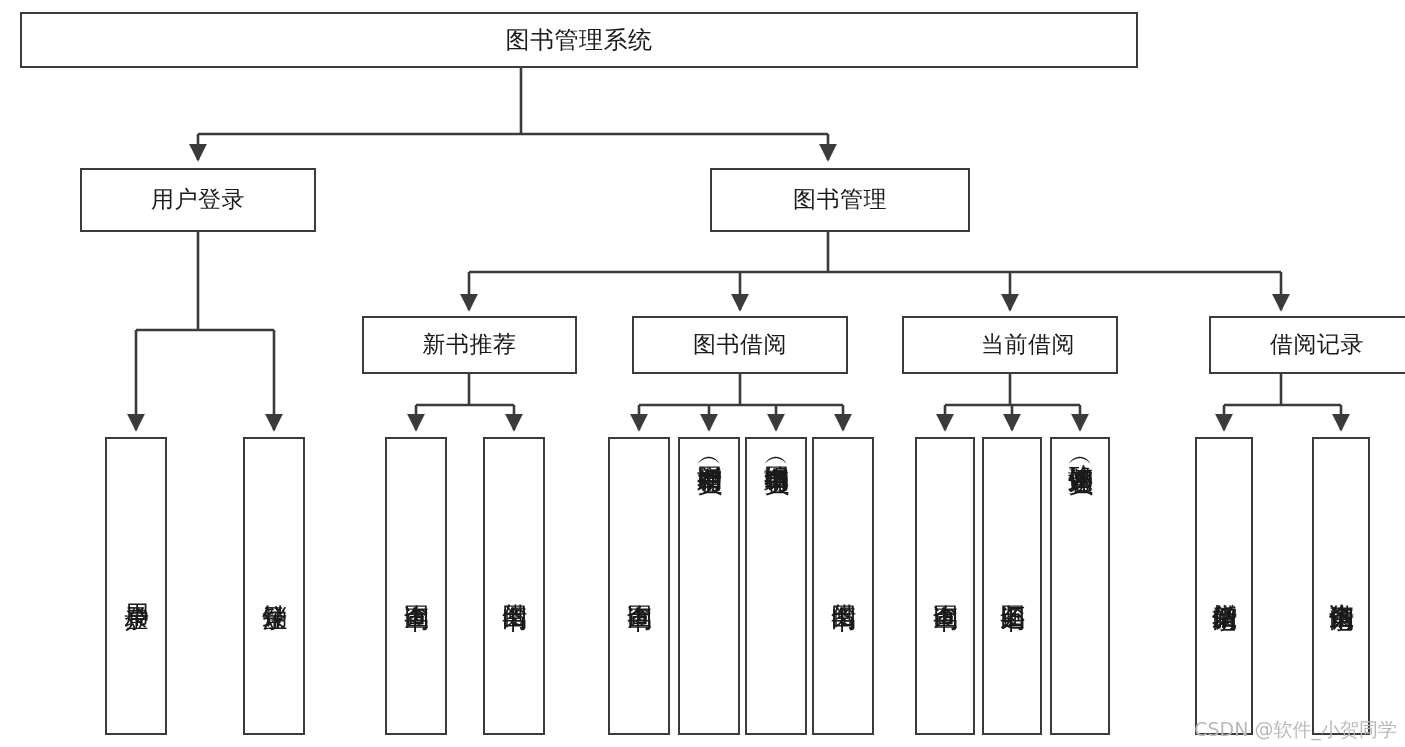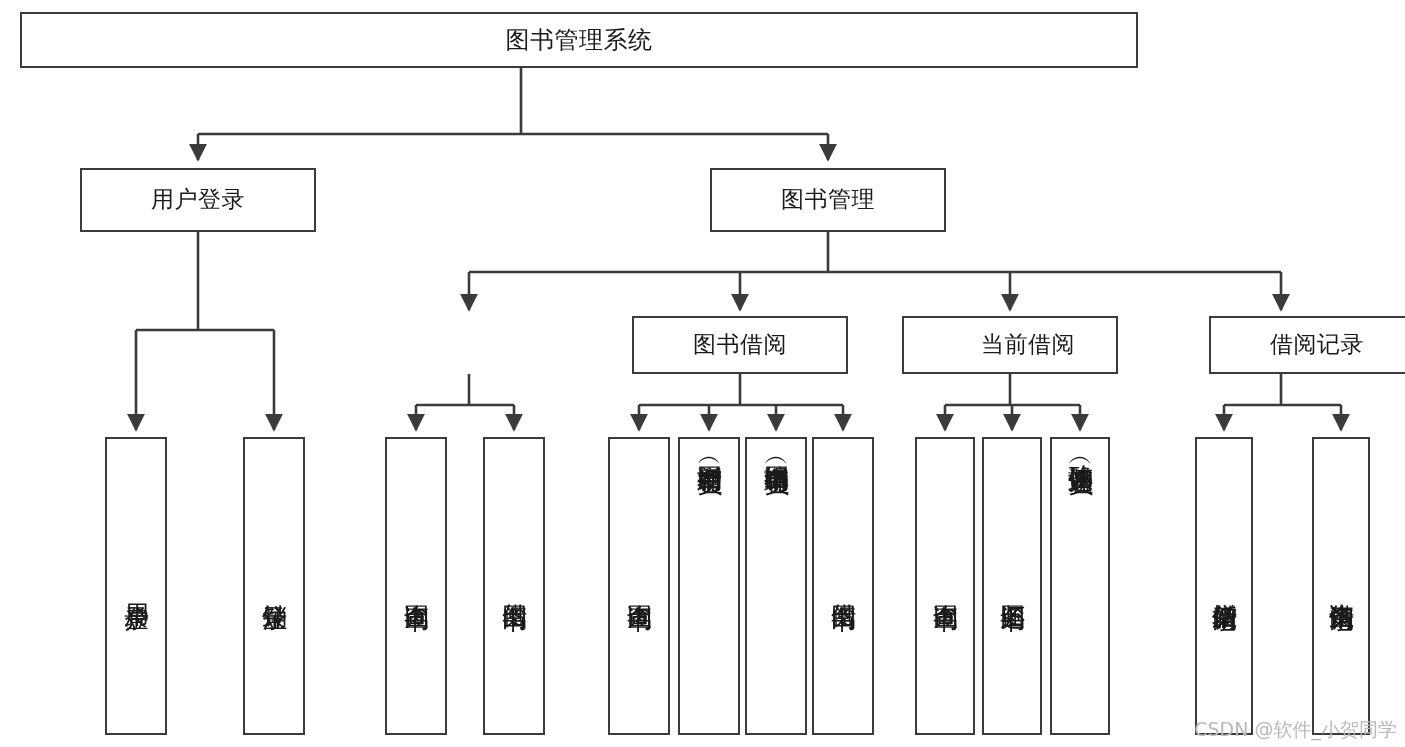--- a/index.html
+++ b/index.html
@@ -130,24 +130,27 @@
   </svg>
 
   <div class="node horiz root" style="left:20px; top:12px; width:1118px; height:56px;">
     <span class="node-label">图书管理系统</span>
   </div>
 
   <div class="node horiz" style="left:80px; top:168px; width:236px; height:64px;">
     <span class="node-label">用户登录</span>
   </div>
 
-  <div class="node horiz" style="left:710px; top:168px; width:236px; height:64px;">
+  <div class="node horiz" style="left:710px; top:168px; width:260px; height:64px;">
     <span class="node-label">图书管理</span>
   </div>
 
+  <div class="node horiz" style="left:362px; top:316px; width:215px; height:58px;">
+    <span class="node-label">新书推荐</span>
+  </div>
 
   <div class="node horiz" style="left:632px; top:316px; width:216px; height:58px;">
     <span class="node-label">图书借阅</span>
   </div>
 
   <div class="node horiz" style="left:902px; top:316px; width:216px; height:58px;padding-left:36px;">
     <span class="node-label">当前借阅</span>
   </div>
 
   <div class="node horiz" style="left:1173px; top:316px; width:216px; height:58px;margin-left:36px;">

